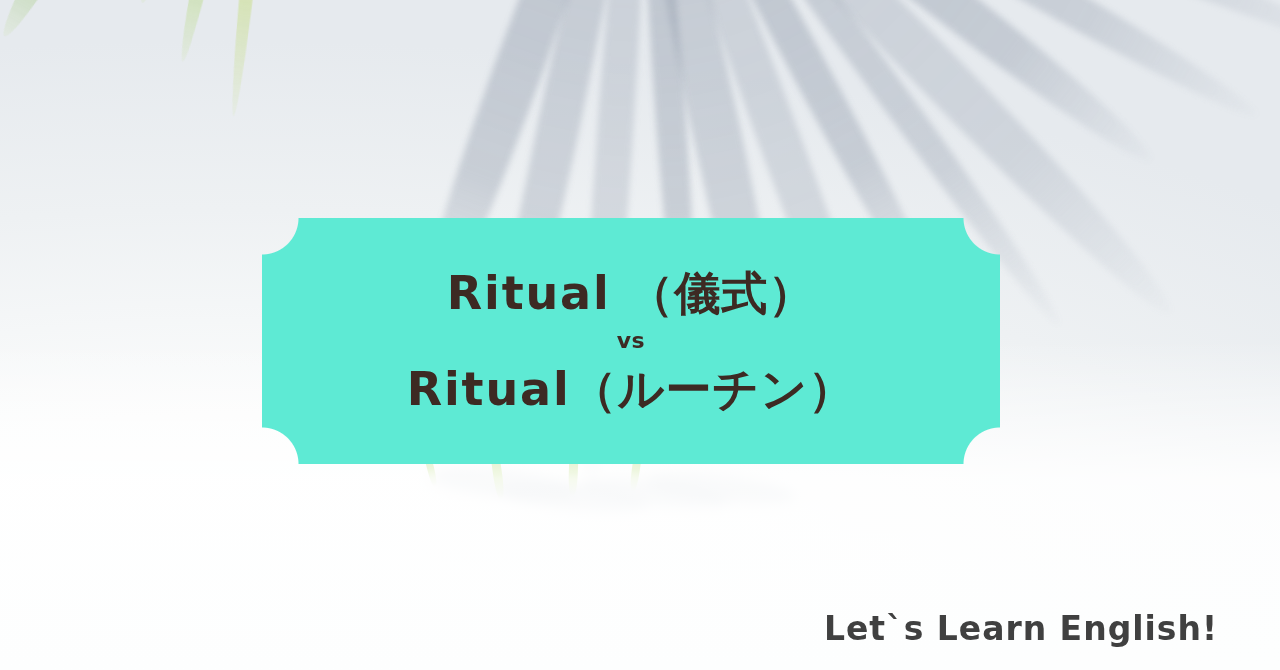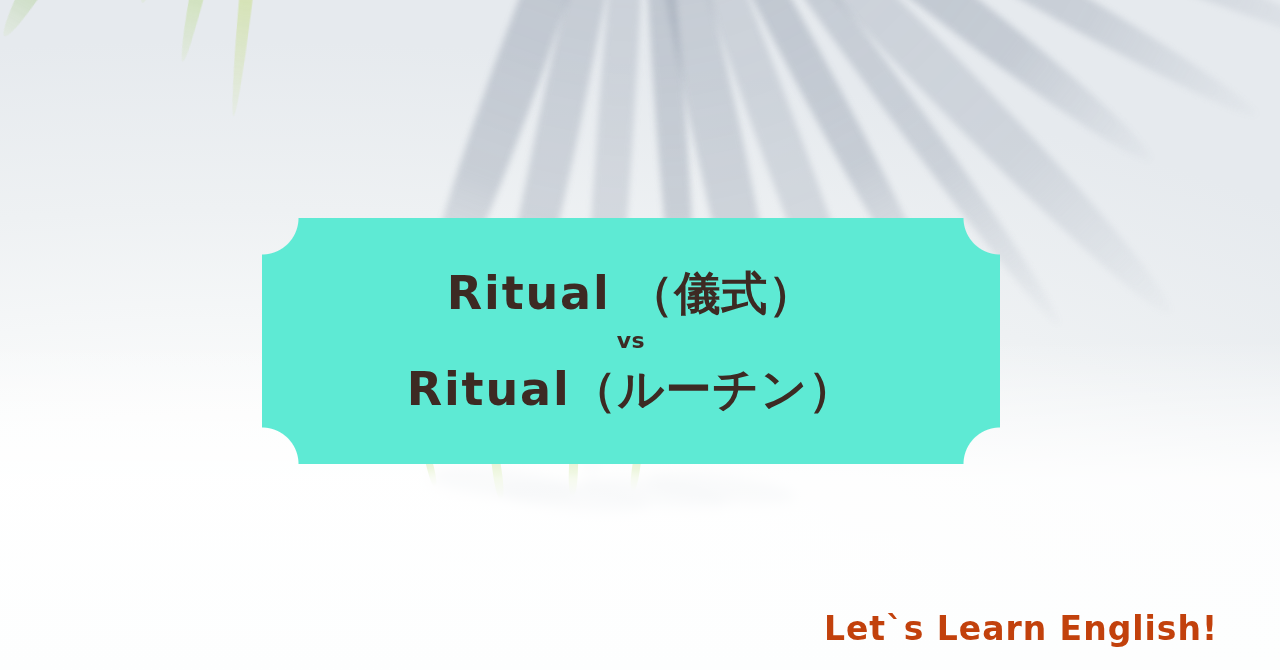--- a/index.html
+++ b/index.html
@@ -133,21 +133,21 @@
   .line-3 { font-size: 46px; }
 
   .line-1 .latin,
   .line-3 .latin { letter-spacing: 0.04em; }
 
   
   .footer-caption {
     position: absolute;
     right: 62px;
     bottom: 22px;
-    color: #c2410c;
+    color: #404040;
     font-size: 33px;
     font-weight: bold;
     letter-spacing: 0.03em;
     white-space: nowrap;
   }
 </style>
 </head>
 <body>
 
 <div id="stage">

